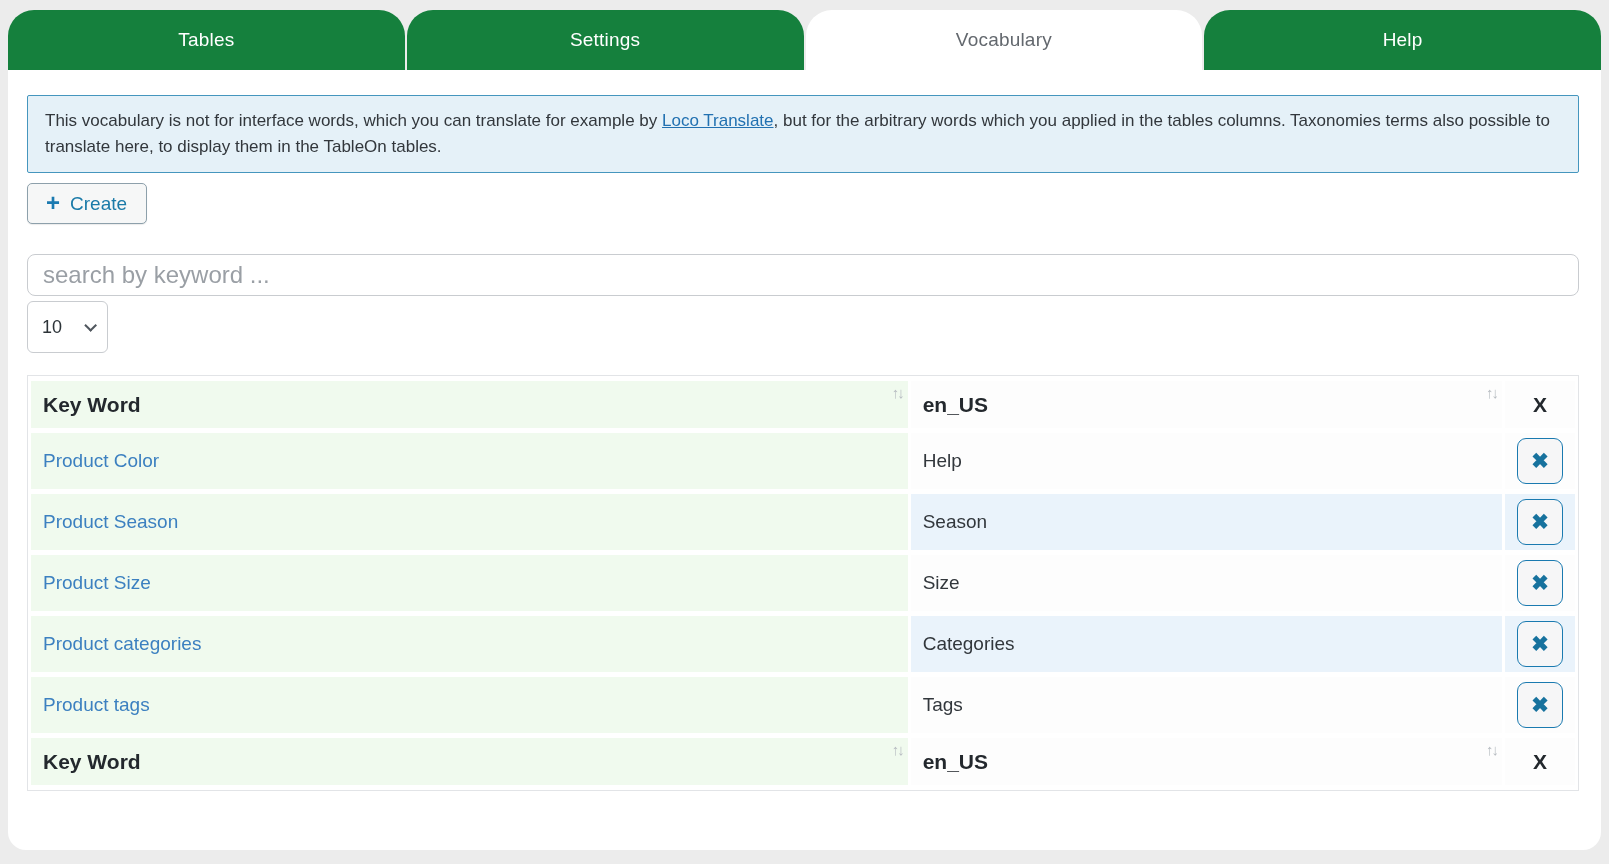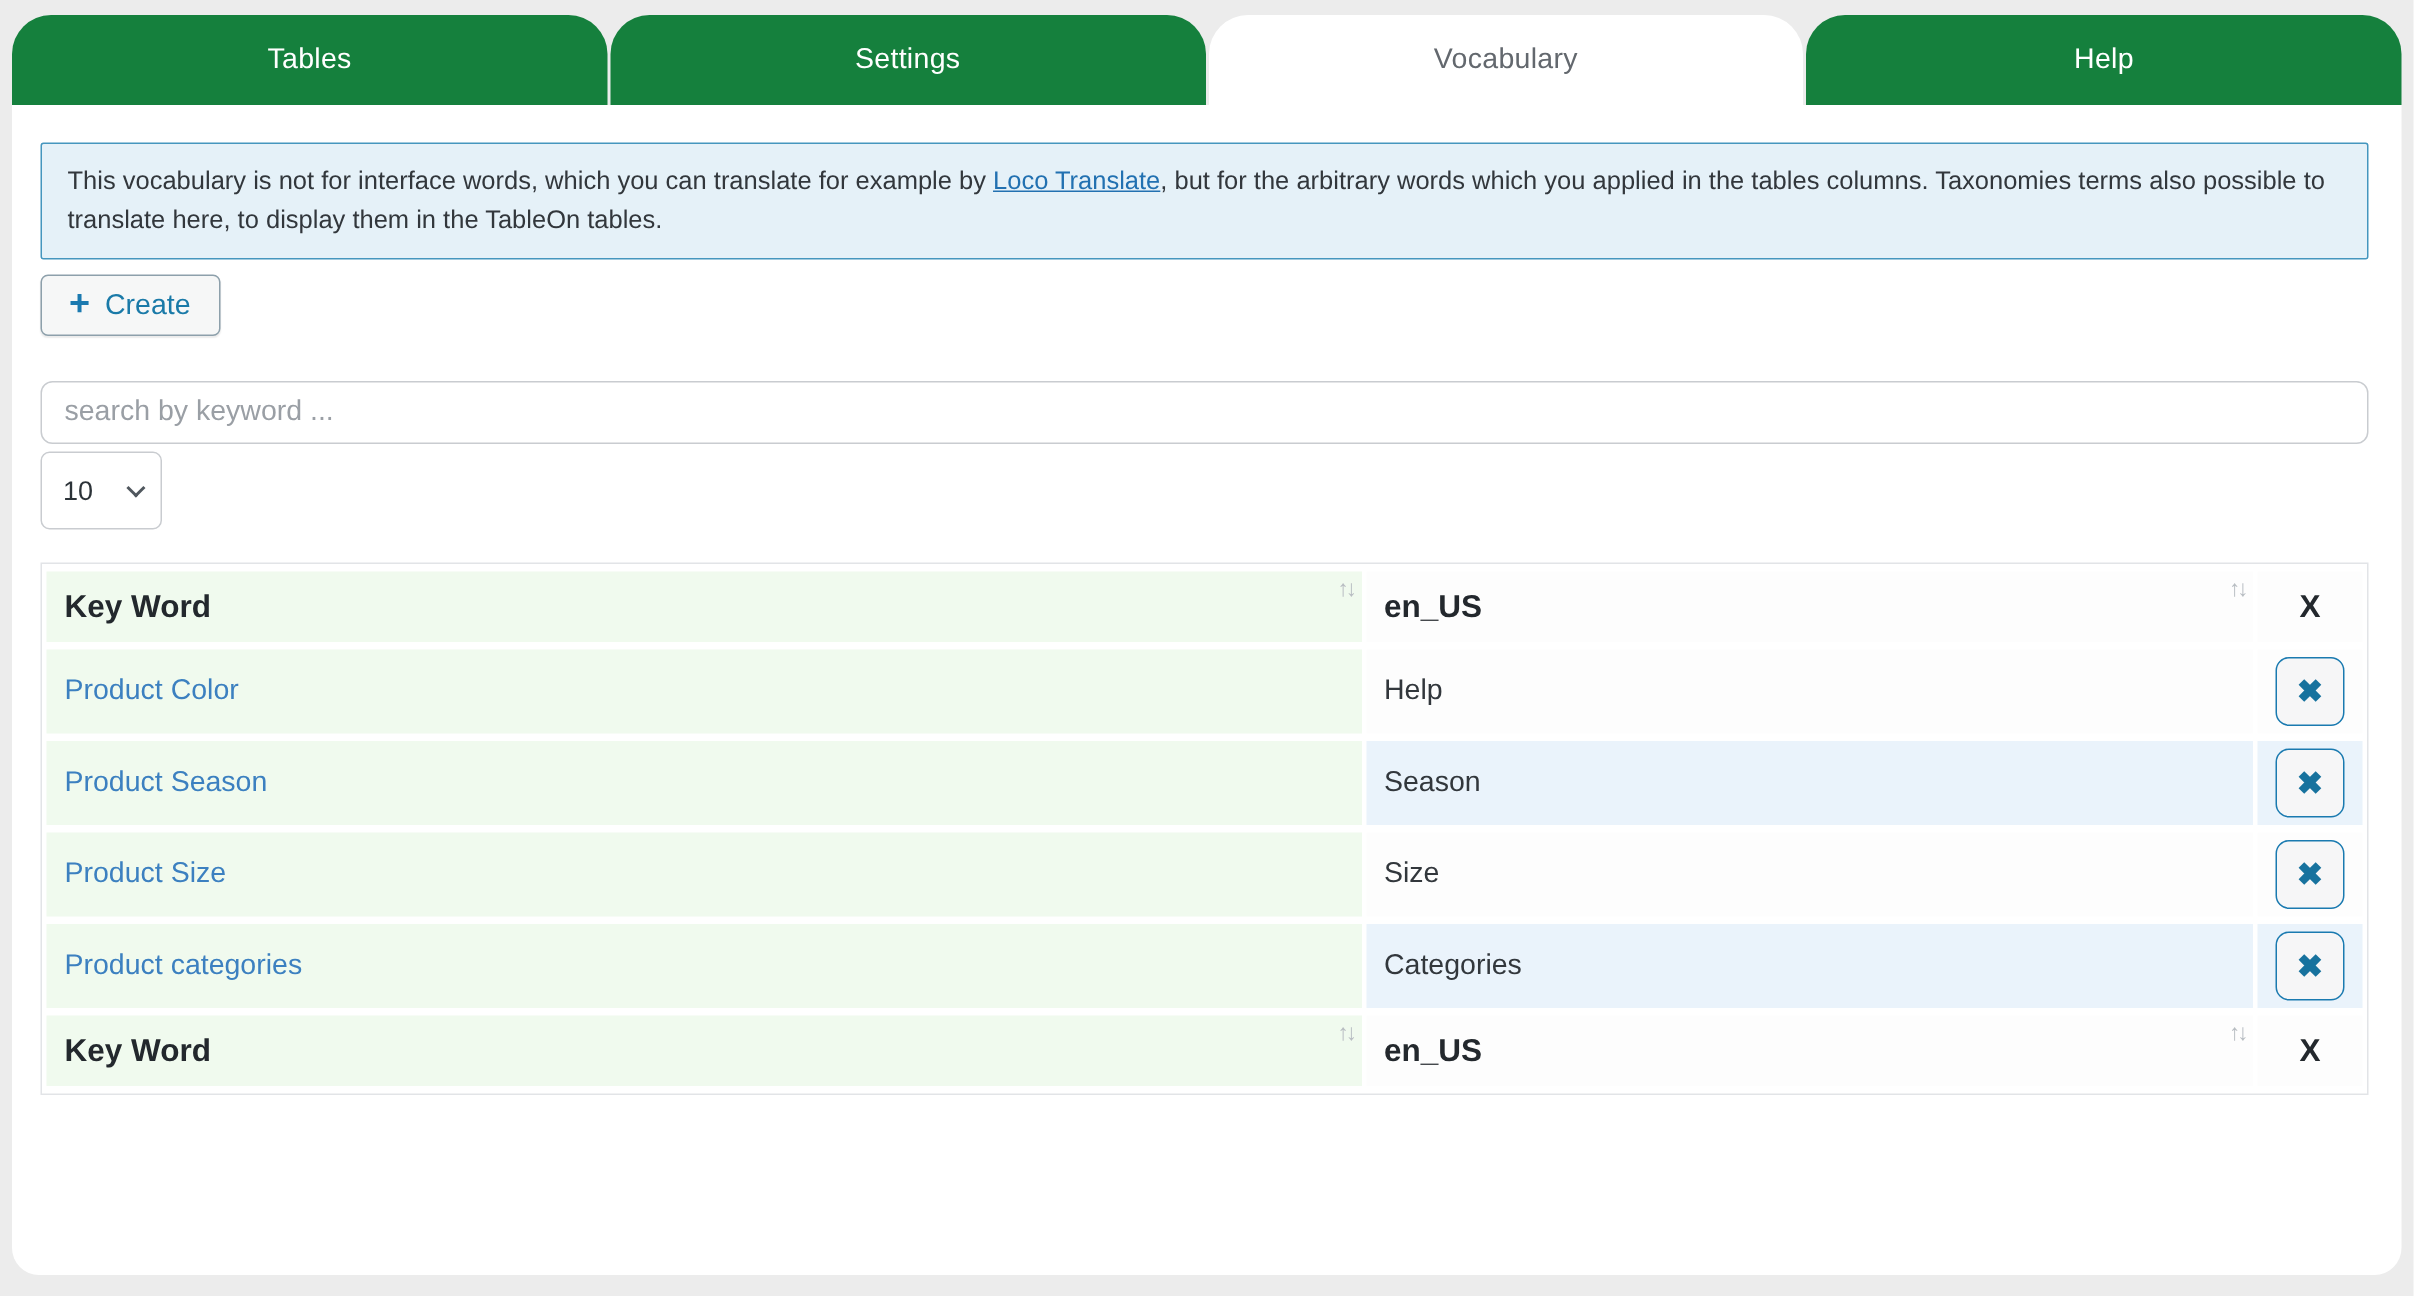--- a/index.html
+++ b/index.html
@@ -80,21 +80,21 @@
   }
   .search-input {
     display: block;
     margin-top: 30px;
     width: 100%;
     height: 42px;
     border: 1px solid #c9ccd0;
     border-radius: 8px;
     padding: 0 15px;
     font-family: "Liberation Sans", sans-serif;
-    font-size: 19px;
+    font-size: 24px;
     color: #32373c;
     outline: none;
   }
   .search-input::placeholder { color: #9a9fa5; }
   .select {
     margin-top: 5px;
     width: 81px;
     height: 52px;
     border: 1px solid #c9ccd0;
     border-radius: 6px;
@@ -265,20 +265,31 @@
       <a class="kw-link">Product categories</a>
     </td>
     <td class="cell-lang">Categories</td>
     <td class="cell-del">
       <button class="del-btn">
         <span>✖</span>
       </button>
     </td>
   </tr>
 
+  <tr>
+    <td class="cell-kw">
+      <a class="kw-link">Product tags</a>
+    </td>
+    <td class="cell-lang">Tags</td>
+    <td class="cell-del">
+      <button class="del-btn">
+        <span>✖</span>
+      </button>
+    </td>
+  </tr>
 </tbody>
     <tfoot>
       <tr>
         <th class="cell-kw">
           <span>Key Word</span>
           <span class="sort">↑↓</span>
         </th>
         <th class="cell-lang">
           <span>en_US</span>
           <span class="sort">↑↓</span>

